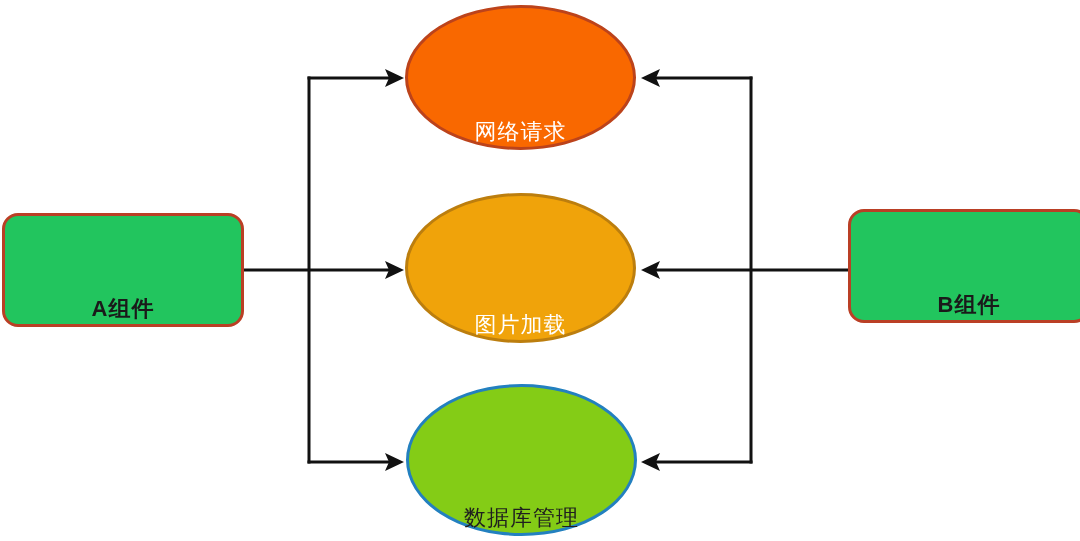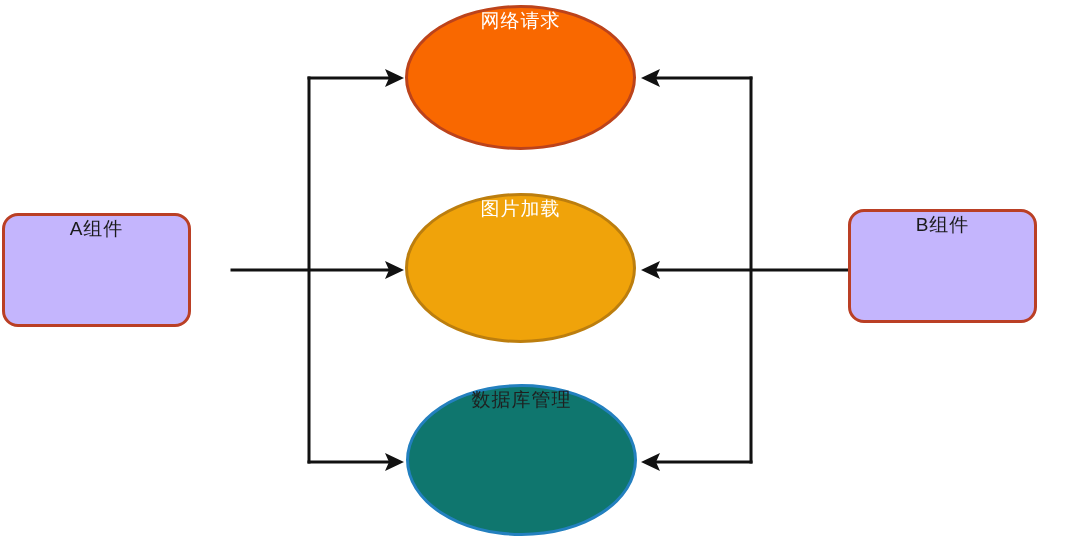--- a/index.html
+++ b/index.html
@@ -16,34 +16,35 @@
     overflow: hidden;
   }
   .connector-layer {
     position: absolute;
     left: 0; top: 0;
     width: 1080px; height: 541px;
   }
   .node {
     position: absolute;
     display: flex;
-    align-items: flex-start;
+    align-items: flex-end;
     justify-content: center;
     box-sizing: border-box;
-    font-size: 19px;
+    font-size: 22px;
     font-weight: 500;
     letter-spacing: 1px;
     color: #1a1a1a;
   }
   .rect-node {
-    width: 189px;
+    width: 242px;
     height: 114px;
     border-radius: 16px;
-    background: #c4b5fd;
+    background: #22c55e;
     border: 3px solid #ba3f25;
+    font-weight: bold;
   }
   .node-a { left: 2px;   top: 213px; }
   .node-b { left: 848px; top: 209px; }
   .ellipse-node {
     width: 231px;
     border-radius: 50%;
   }
   .ellipse-network {
     left: 405px; top: 5px; height: 145px;
     background: #f96800;
@@ -52,21 +53,21 @@
   }
   .ellipse-image {
     left: 405px; top: 193px; height: 150px;
     background: #f0a30a;
     border: 3px solid #bc7e0e;
     color: #ffffff;
     font-family: Liberation Mono, monospace;
   }
   .ellipse-database {
     left: 406px; top: 384px; height: 152px;
-    background: #0f766e;
+    background: #84cc16;
     border: 3px solid #2380bf;
     color: #1f1f1f;
   }
   .edge-line {
     stroke: #111111;
     stroke-width: 3;
     stroke-linecap: square;
     fill: none;
   }
   .edge-head {

